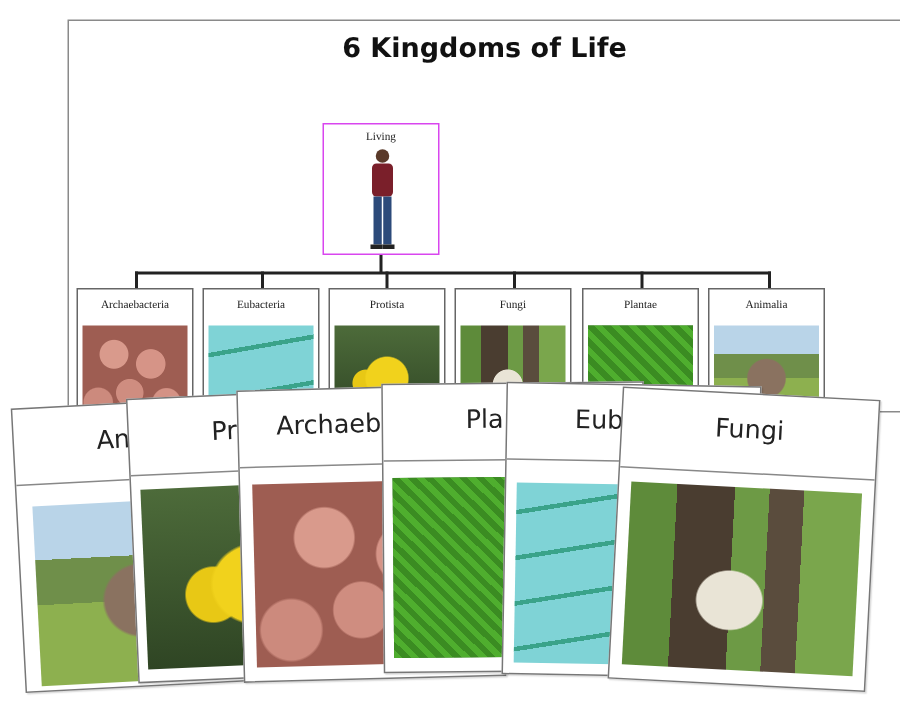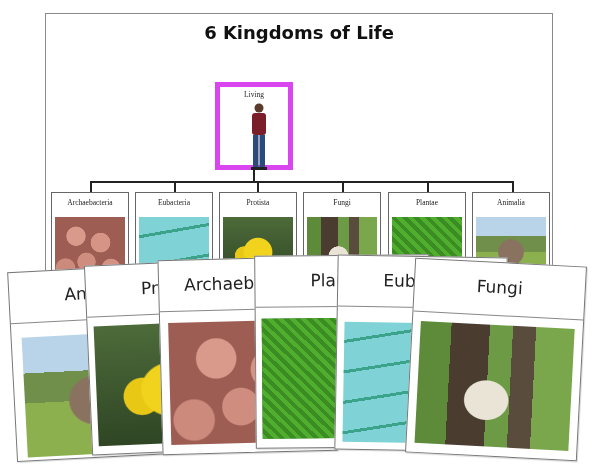--- a/index.html
+++ b/index.html
@@ -1,21 +1,21 @@
 <!DOCTYPE html>
 <html><head>
 <meta charset="utf-8">
 <style>
   html, body { margin:0; padding:0; }
   body { width:600px; height:476px; background:#ffffff; position:relative; overflow:hidden; font-family:"Liberation Sans", sans-serif; }
 
-  .chart-sheet { position:absolute; left:45px; top:13px; width:508px; height:262px; border:1.5px solid #8a8a8a; background:#fff; box-sizing:border-box; }
+  .chart-sheet { position:absolute; left:45px; top:13px; width:556px; height:262px; border:1.5px solid #8a8a8a; background:#fff; box-sizing:border-box; }
   .sheet-title { position:absolute; left:0; right:0; top:8px; text-align:center; font-family:"DejaVu Sans", sans-serif; font-weight:bold; font-size:18px; color:#111; }
 
-  .top-card { position:absolute; top:68px; width:78px; height:88px; border:5px solid #d946ef; background:#fff; box-sizing:border-box; }
+  .top-card { position:absolute; top:68px; width:78px; height:88px; border:1px solid #d946ef; background:#fff; box-sizing:border-box; }
   .top-card .lbl { font-family:"Liberation Serif", serif; font-size:7.5px; text-align:center; margin-top:3px; color:#222; }
 
   .hline { position:absolute; background:#222; }
 
   .small-card { position:absolute; top:178px; width:78px; height:90px; border:1px solid #666; background:#fff; box-sizing:border-box; overflow:hidden; }
   .small-card .lbl { font-family:"Liberation Serif", serif; font-size:7.5px; text-align:center; margin-top:5px; color:#222; }
   .small-card .img { position:absolute; left:3px; right:3px; top:24px; bottom:0; }
 
   .big-card { position:absolute; width:170px; height:195px; background:#fff; border:1.2px solid #777; box-sizing:border-box; overflow:hidden; box-shadow:1px 1px 1px rgba(0,0,0,0.15); }
   .big-card .hdr { position:absolute; left:0; right:0; top:0; height:50px; border-bottom:1.2px solid #888; }

